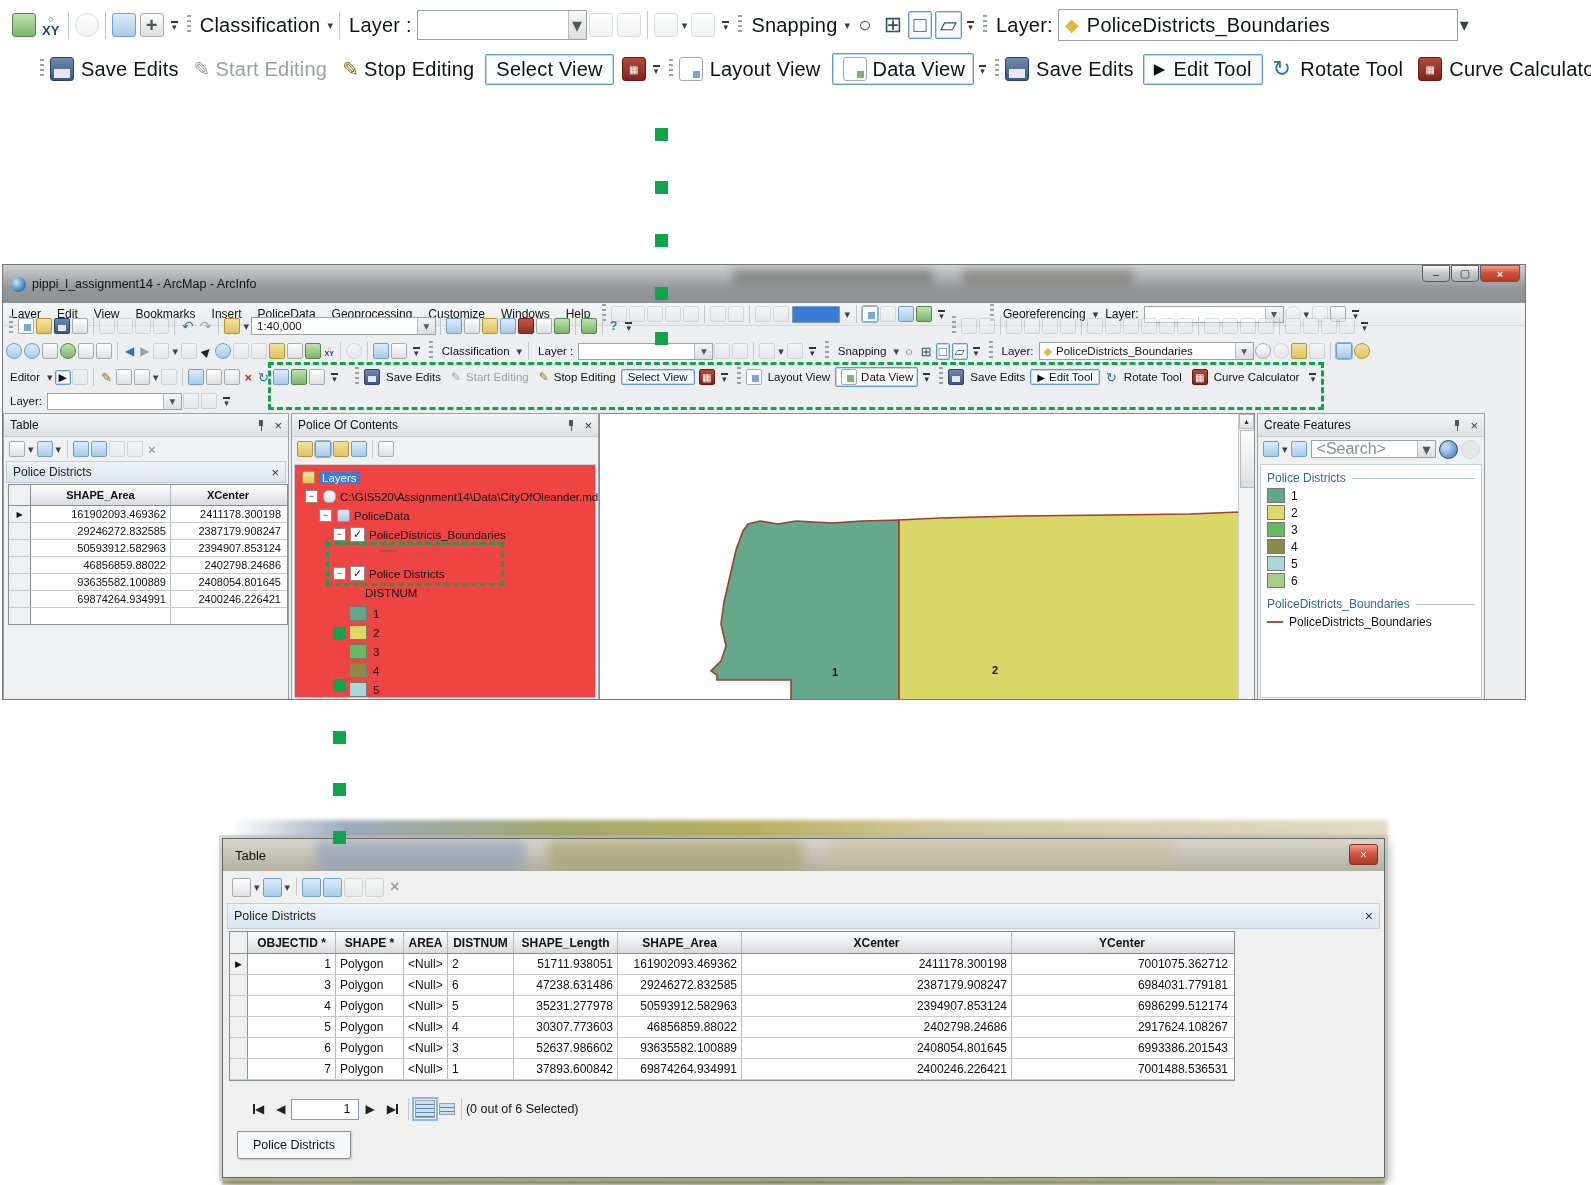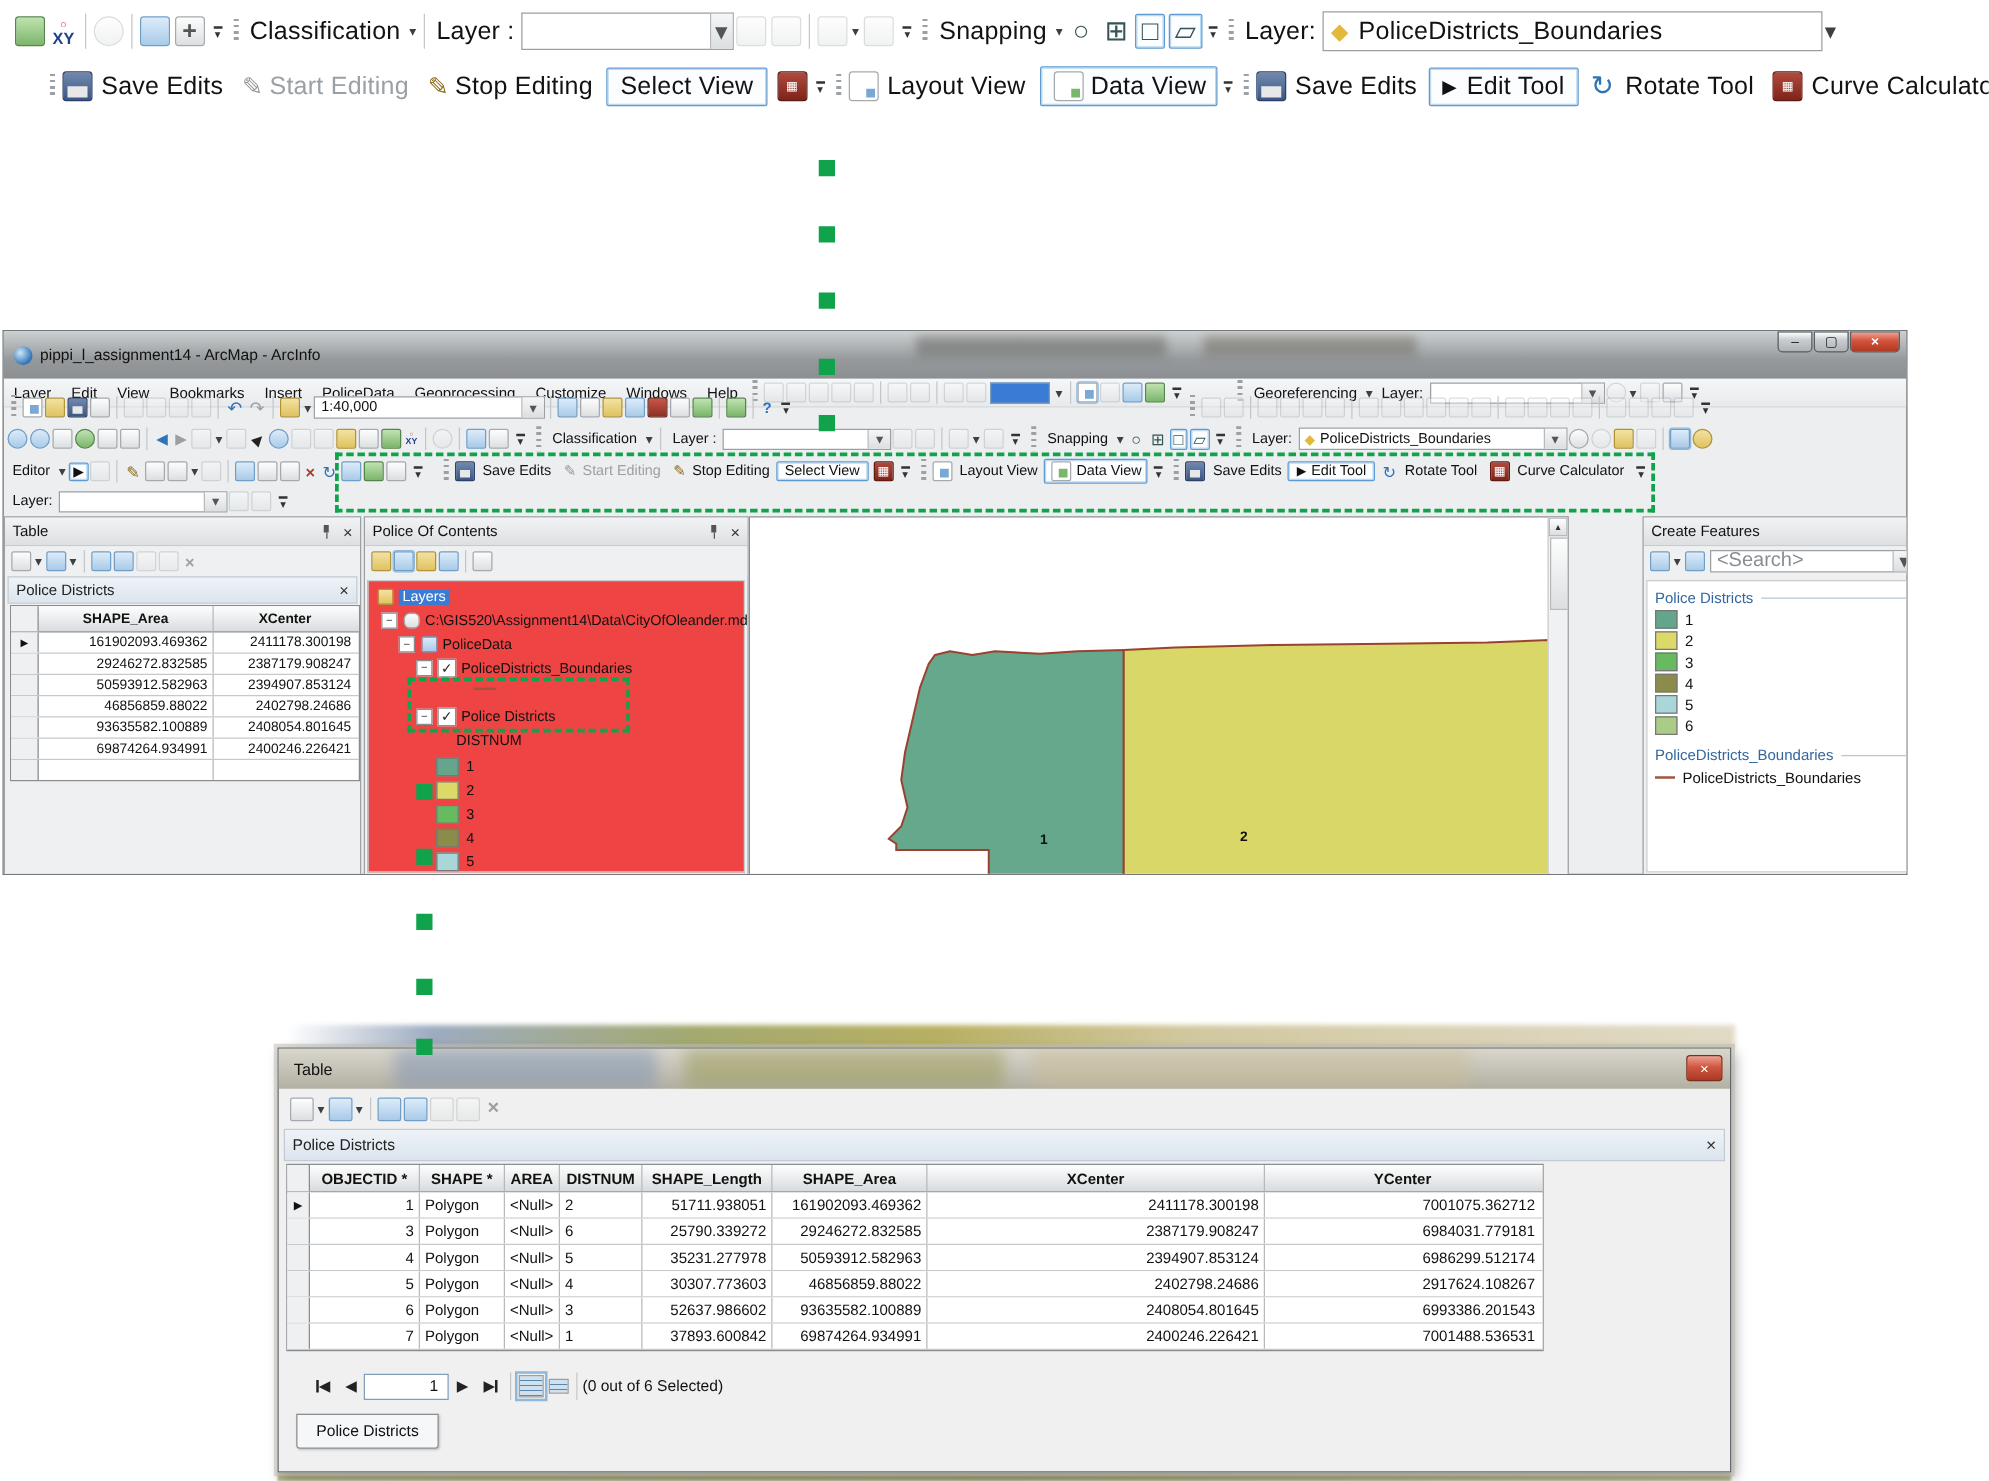--- a/index.html
+++ b/index.html
@@ -650,21 +650,21 @@
         <path d="M299,106 L340,104 L420,102 L510,101 L590,100 L639,98 L639,288 L299,288 Z" stroke-width="1.6" fill="#d9d768" stroke="#9a412f"></path>
       </svg>
       <span class="abs" style="left:232px;top:252px;font-size:11px;font-weight:bold">1</span>
       <span class="abs" style="left:392px;top:250px;font-size:11px;font-weight:bold">2</span>
       <div class="scrollbar">
         <div class="sbbtn">▴</div>
         <div style="position:absolute;top:16px;left:1px;width:13px;height:56px;border:1px solid #b6babd;background:linear-gradient(#fdfdfd,#dcdfe1)"></div>
       </div>
     </div>
 
-    <div class="panel" style="left:1311px;top:148px;width:268px;height:288px">
+    <div class="panel" style="left:1254px;top:148px;width:228px;height:288px">
       <div class="ptitle">
         <span>Create Features</span>
         <span style="margin-left:auto" class="flex">
           <span class="pin"></span>
           <span class="px">×</span>
         </span>
       </div>
       <div class="flex" style="height:24px;padding:0 4px;background:#eef0f1">
         <span class="ib blue"></span>
         <span class="dar">▾</span>
@@ -790,21 +790,21 @@
             <div class="gcell cR w7">2411178.300198</div>
             <div class="gcell cR w8" style="border-right:none">7001075.362712</div>
           </div>
 
           <div class="drow">
             <div class="gcell selcell w0" style="font-size:9px"></div>
             <div class="gcell cR w1">3</div>
             <div class="gcell cL w2">Polygon</div>
             <div class="gcell cL w3">&lt;Null&gt;</div>
             <div class="gcell cL w4">6</div>
-            <div class="gcell cR w5">25790.339272</div>
+            <div class="gcell cR w5">47238.631486</div>
             <div class="gcell cR w6">29246272.832585</div>
             <div class="gcell cR w7">2387179.908247</div>
             <div class="gcell cR w8" style="border-right:none">6984031.779181</div>
           </div>
 
           <div class="drow">
             <div class="gcell selcell w0" style="font-size:9px"></div>
             <div class="gcell cR w1">4</div>
             <div class="gcell cL w2">Polygon</div>
             <div class="gcell cL w3">&lt;Null&gt;</div>

